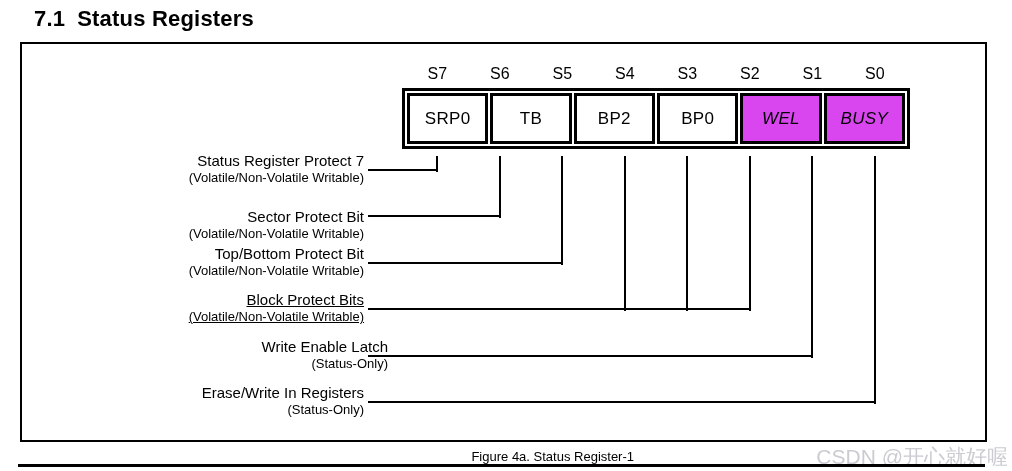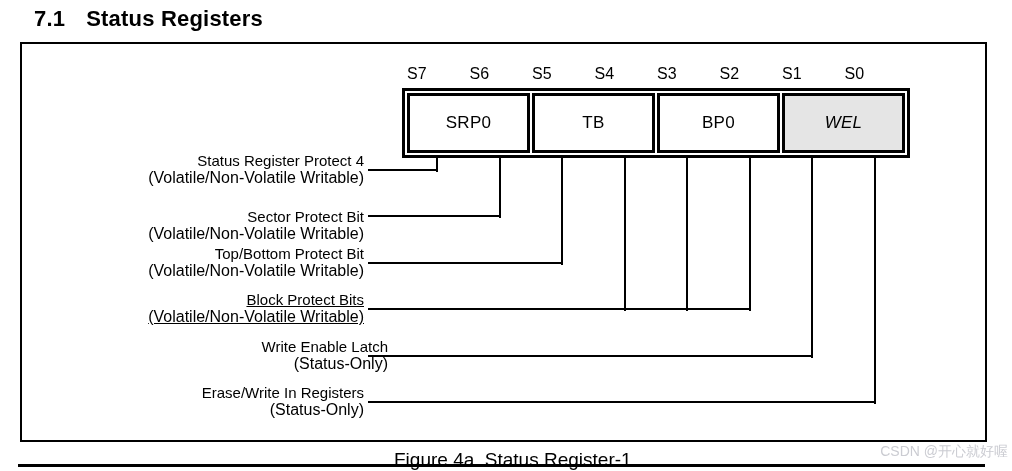--- a/index.html
+++ b/index.html
@@ -11,21 +11,21 @@
   }
 
   
   .heading {
     position: absolute;
     left: 34px; top: 6px;
     font-size: 22px;
     font-weight: bold;
     letter-spacing: 0.2px;
   }
-  .heading .num { margin-right: 21px; }
+  .heading .num { margin-right: 12px; }
 
   
   .figure-box {
     position: absolute;
     left: 20px; top: 42px;
     width: 967px; height: 400px;
     border: 2px solid #000;
     background: #fff;
   }
 
@@ -34,79 +34,79 @@
     position: absolute;
     left: 402px; top: 64px;
     width: 508px; height: 20px;
     display: flex;
     gap: 2px;
     padding: 0 5px;
     font-size: 16px;
   }
   .bit-positions span {
     flex: 1;
-    text-align: left;
+    text-align: center;
     line-height: 20px;
   }
 
   
   .register-row {
     position: absolute;
     left: 402px; top: 88px;
-    width: 508px; height: 70px;
+    width: 508px; height: 61px;
     border: 3px solid #000;
     padding: 2px;
     display: flex;
     gap: 2px;
     background: #fff;
   }
   .cell {
     flex: 1;
     border: 3px solid #000;
     background: #fff;
     display: flex;
     align-items: center;
     justify-content: center;
     font-size: 17px;
     letter-spacing: 0.3px;
   }
   .cell.shaded {
-    background: #e5e5e5;
+    background: #d946ef;
     font-style: italic;
   }
 
   
   .hline, .vline { position: absolute; background: #000; }
   .hline { height: 2px; }
   .vline { width: 2px; top: 156px; }
 
   
   .annotation {
     position: absolute;
     left: 0;
     width: 364px;
     text-align: right;
   }
   .annotation .main { font-size: 15px; line-height: 18px; }
-  .annotation .sub  { font-size: 16px; line-height: 16px; padding-left: 32px; }
+  .annotation .sub  { font-size: 13px; line-height: 16px; padding-left: 32px; }
 
   
   .caption {
     position: absolute;
     left: 394px; top: 449px;
     width: 240px;
-    text-align: left;
-    font-size: 19px;
+    text-align: right;
+    font-size: 13px;
   }
 
   
   .watermark {
     position: absolute;
     right: 4px; top: 443px;
-    font-size: 14px;
+    font-size: 21px;
     color: #cbccd2;
     white-space: nowrap;
   }
 
   
   .bottom-rule {
     position: absolute;
     left: 18px; top: 464px;
     width: 967px; height: 3px;
     background: #000;
@@ -128,42 +128,44 @@
   <span>S4</span>
   <span>S3</span>
   <span>S2</span>
   <span>S1</span>
   <span>S0</span>
 </div>
 
 <div class="register-row">
   <div class="cell">SRP0</div>
   <div class="cell">TB</div>
+  <div class="cell">BP2</div>
   <div class="cell">BP0</div>
   <div class="cell shaded">WEL</div>
+  <div class="cell shaded">BUSY</div>
 </div>
 
 <div class="vline" style="left:436px; height:16px;"></div>
 <div class="vline" style="left:499px; height:62px;"></div>
 <div class="vline" style="left:561px; height:109px;"></div>
 <div class="vline" style="left:624px; height:155px;"></div>
 <div class="vline" style="left:686px; height:155px;"></div>
 <div class="vline" style="left:749px; height:155px;"></div>
 <div class="vline" style="left:811px; height:202px;"></div>
 <div class="vline" style="left:874px; height:248px;"></div>
 
 <div class="hline" style="left:368px; top:169px; width:70px;"></div>
 <div class="hline" style="left:368px; top:215px; width:133px;"></div>
 <div class="hline" style="left:368px; top:262px; width:195px;"></div>
 <div class="hline" style="left:368px; top:308px; width:383px;"></div>
 <div class="hline" style="left:368px; top:355px; width:445px;"></div>
 <div class="hline" style="left:368px; top:401px; width:508px;"></div>
 
 <div class="annotation" style="top:152px;">
-  <div class="main">Status Register Protect 4</div>
+  <div class="main">Status Register Protect 7</div>
   <div class="sub">(Volatile/Non-Volatile Writable)</div>
 </div>
 <div class="annotation" style="top:198px;margin-top:10px;">
   <div class="main">Sector Protect Bit</div>
   <div class="sub">(Volatile/Non-Volatile Writable)</div>
 </div>
 <div class="annotation" style="top:245px;">
   <div class="main">Top/Bottom Protect Bit</div>
   <div class="sub">(Volatile/Non-Volatile Writable)</div>
 </div>

